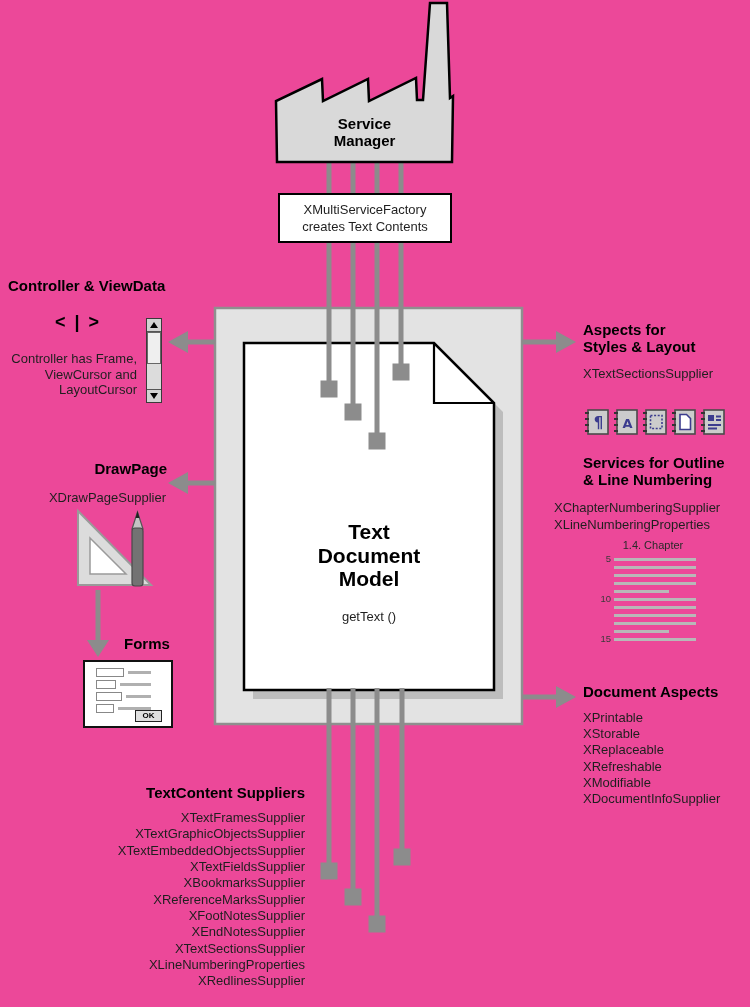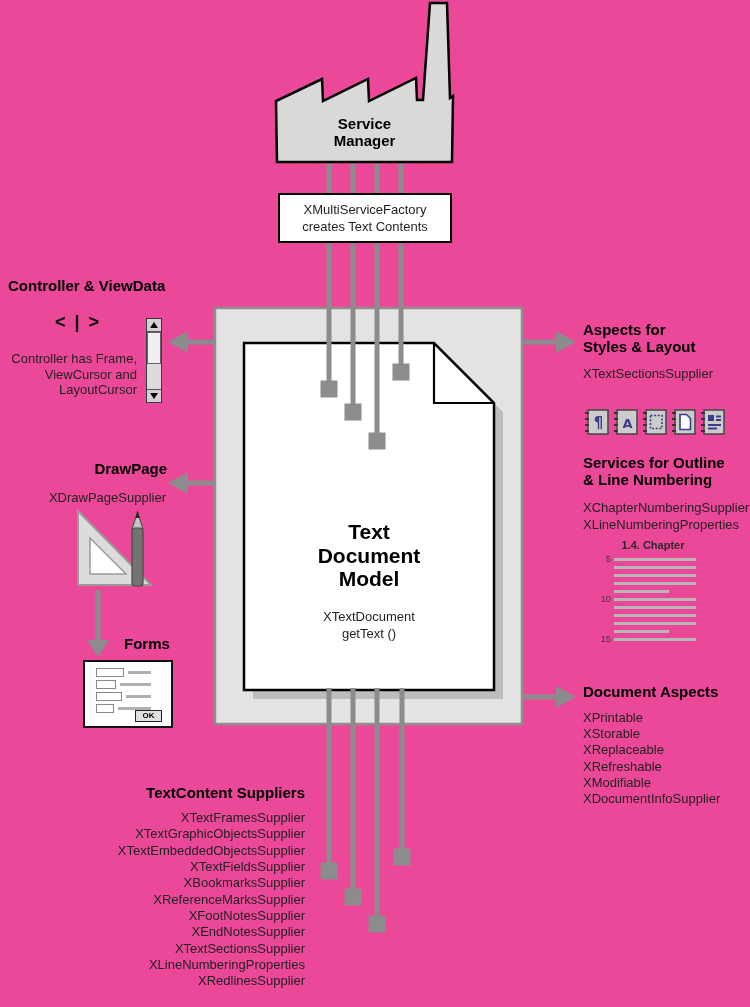--- a/index.html
+++ b/index.html
@@ -26,21 +26,21 @@
   
   #formbox{left:83px;top:660px;width:90px;height:68px;border:2px solid #111;background:#fff;z-index:2;box-sizing:border-box;}
   #formbox .inp{position:absolute;left:11px;height:9px;background:#fff;border:1.2px solid #888;box-sizing:border-box;}
   #formbox .ln{position:absolute;height:2.5px;background:#b0b0b0;}
   #formbox .ok{position:absolute;right:9px;bottom:4px;width:27px;height:12px;background:#e0e0e0;
                border:1.5px solid #222;font-size:8px;font-weight:bold;text-align:center;line-height:9px;color:#000;box-sizing:border-box;}
   
   #styleIcons{left:584px;top:409px;z-index:2;display:flex;gap:4px;}
   
   #chapter{left:596px;top:539px;width:100px;z-index:2;}
-  #chapter .title{font-size:11px;font-weight:700;color:#2a2a2a;text-align:center;padding-left:14px;margin-bottom:4px;}
+  #chapter .title{font-size:11px;font-weight:400;color:#2a2a2a;text-align:center;padding-left:14px;margin-bottom:4px;}
   #chapter .row{display:flex;align-items:center;height:8px;}
   #chapter .num{width:15px;text-align:right;padding-right:3px;font-size:9.5px;color:#3a3a3a;line-height:8px;}
   #chapter .bar{height:3px;background:#b8b8b8;width:82px;}
   #chapter .bar.short{width:55px;}
   .sym{font-weight:bold;font-size:18px;letter-spacing:2px;color:#000;}
 </style>
 </head>
 <body>
 
 <div id="stage">
@@ -150,21 +150,20 @@
       <div class="ln" style="left:33px;top:45px;width:33px;"></div>
     <div class="ok">OK</div>
   </div>
 
   <div class="txt ctr" style="left:269px;top:520px;width:200px;font-size:21px;font-weight:bold;line-height:23.5px;color:#000;">
     <div>Text</div>
     <div>Document</div>
     <div>Model</div>
   </div>
   <div class="txt ctr" style="left:269px;top:608px;width:200px;line-height:17px;">
-    <div>XTextDocument</div>
     <div>getText ()</div>
   </div>
 
   <div class="txt hd" style="left:583px;top:321px;line-height:17px;">
     <div>Aspects for</div>
     <div>Styles &amp; Layout</div>
   </div>
   <div class="txt" style="left:583px;top:366px;">XTextSectionsSupplier</div>
 
   <div id="styleIcons" class="abs">
@@ -211,21 +210,21 @@
       <rect x="16" y="10" width="5" height="2" fill="#3c3c8e"></rect>
         <rect x="8" y="15" width="13" height="2" fill="#3c3c8e"></rect>
       <rect x="8" y="18.5" width="9" height="2" fill="#3c3c8e"></rect>
     </svg>
   </div>
 
   <div class="txt hd" style="left:583px;top:454px;line-height:17px;">
     <div>Services for Outline</div>
     <div>&amp; Line Numbering</div>
   </div>
-  <div class="txt" style="left:583px;top:500px;">
+  <div class="txt" style="left:554px;top:500px;">
     <div>XChapterNumberingSupplier</div>
     <div>XLineNumberingProperties</div>
   </div>
 
   <div id="chapter" class="abs">
     <div class="title">1.4. Chapter</div>
     <div class="row">
         <div class="num">5</div>
         <div class="bar"></div>
       </div>

